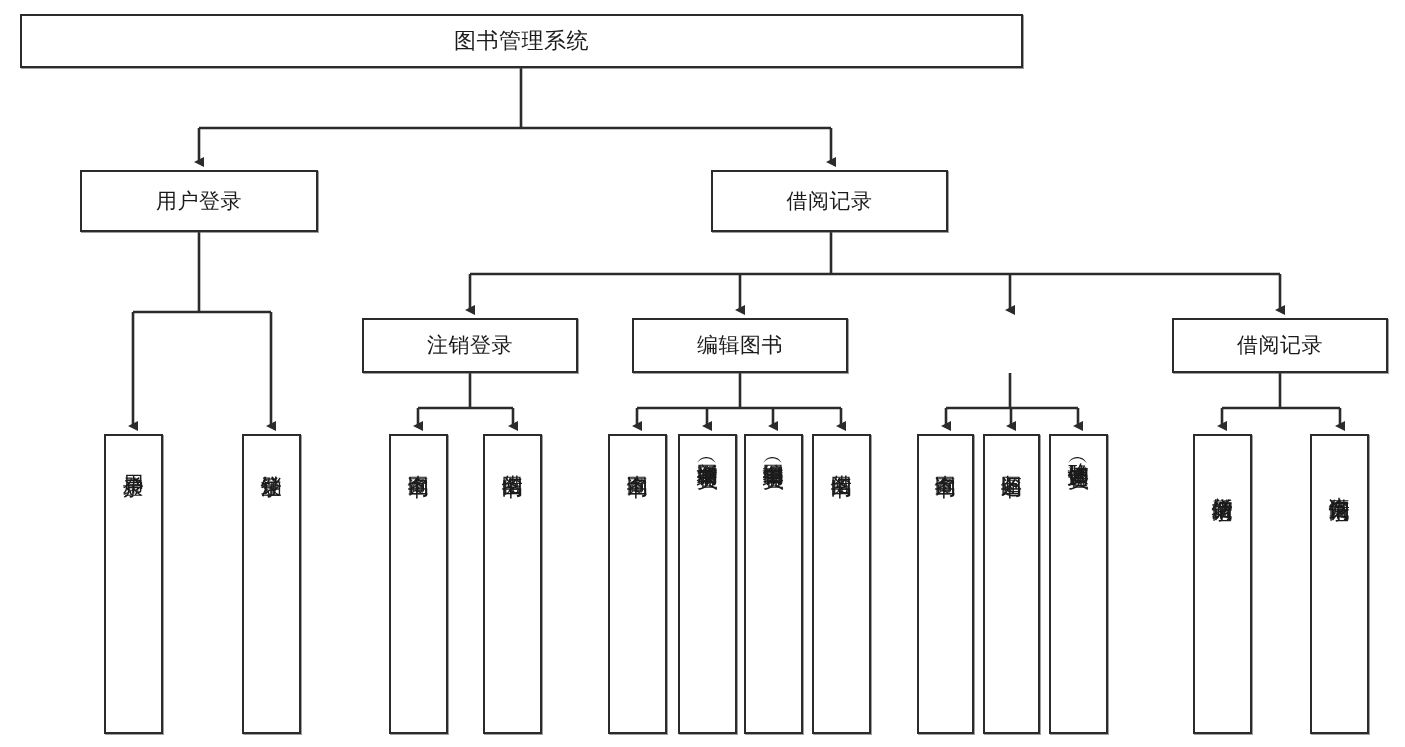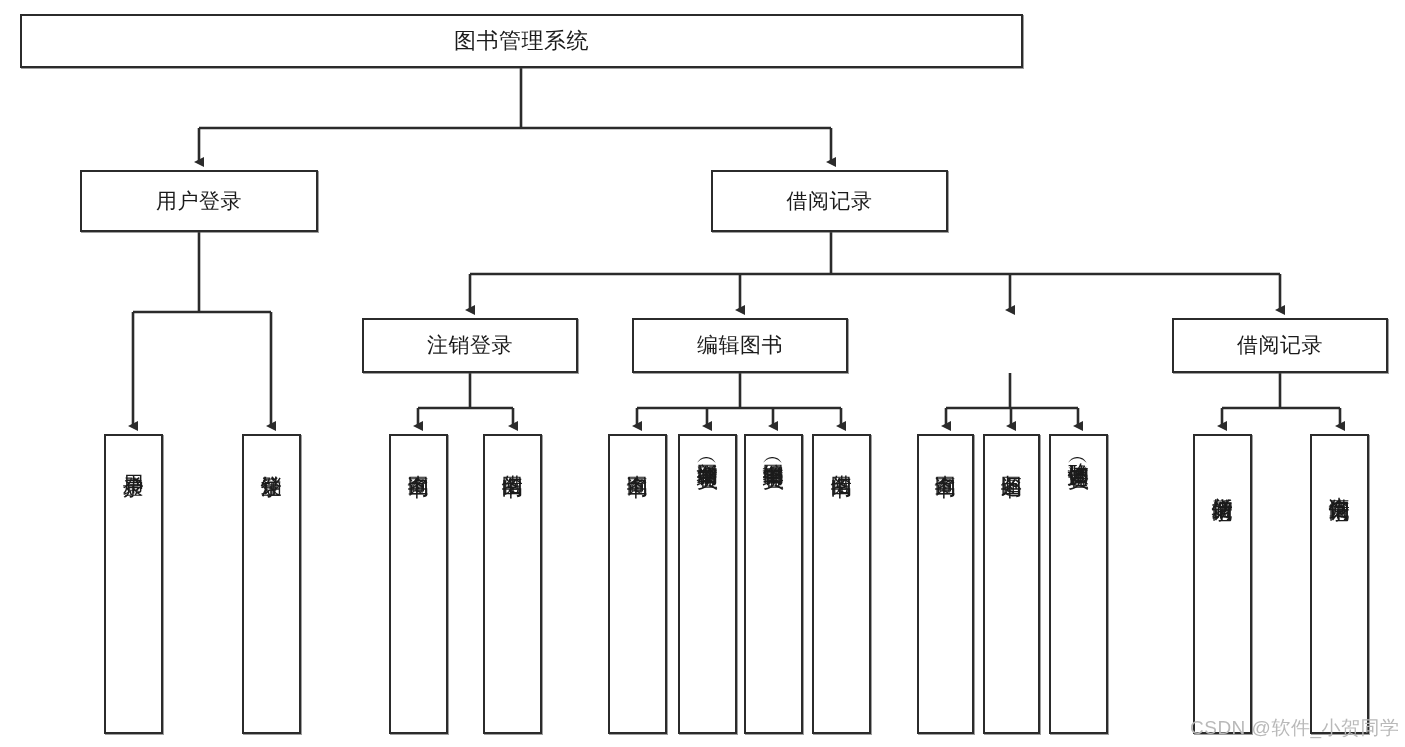--- a/index.html
+++ b/index.html
@@ -187,15 +187,14 @@
     <span class="label">确认归还（管理员）</span>
   </div>
 
   <div class="node vert" style="left:1193px; top:434px; width:59px; height:300px; padding-top:44px;">
     <span class="label">新增借阅记录</span>
   </div>
   <div class="node vert" style="left:1310px; top:434px; width:59px; height:300px; padding-top:44px;">
     <span class="label">查询借阅记录</span>
   </div>
 
-  <div class="watermark" style="left:1190px; top:715px;">CSDN @软件_小贺同学</div>
 
 </div>
 
 </body></html>

